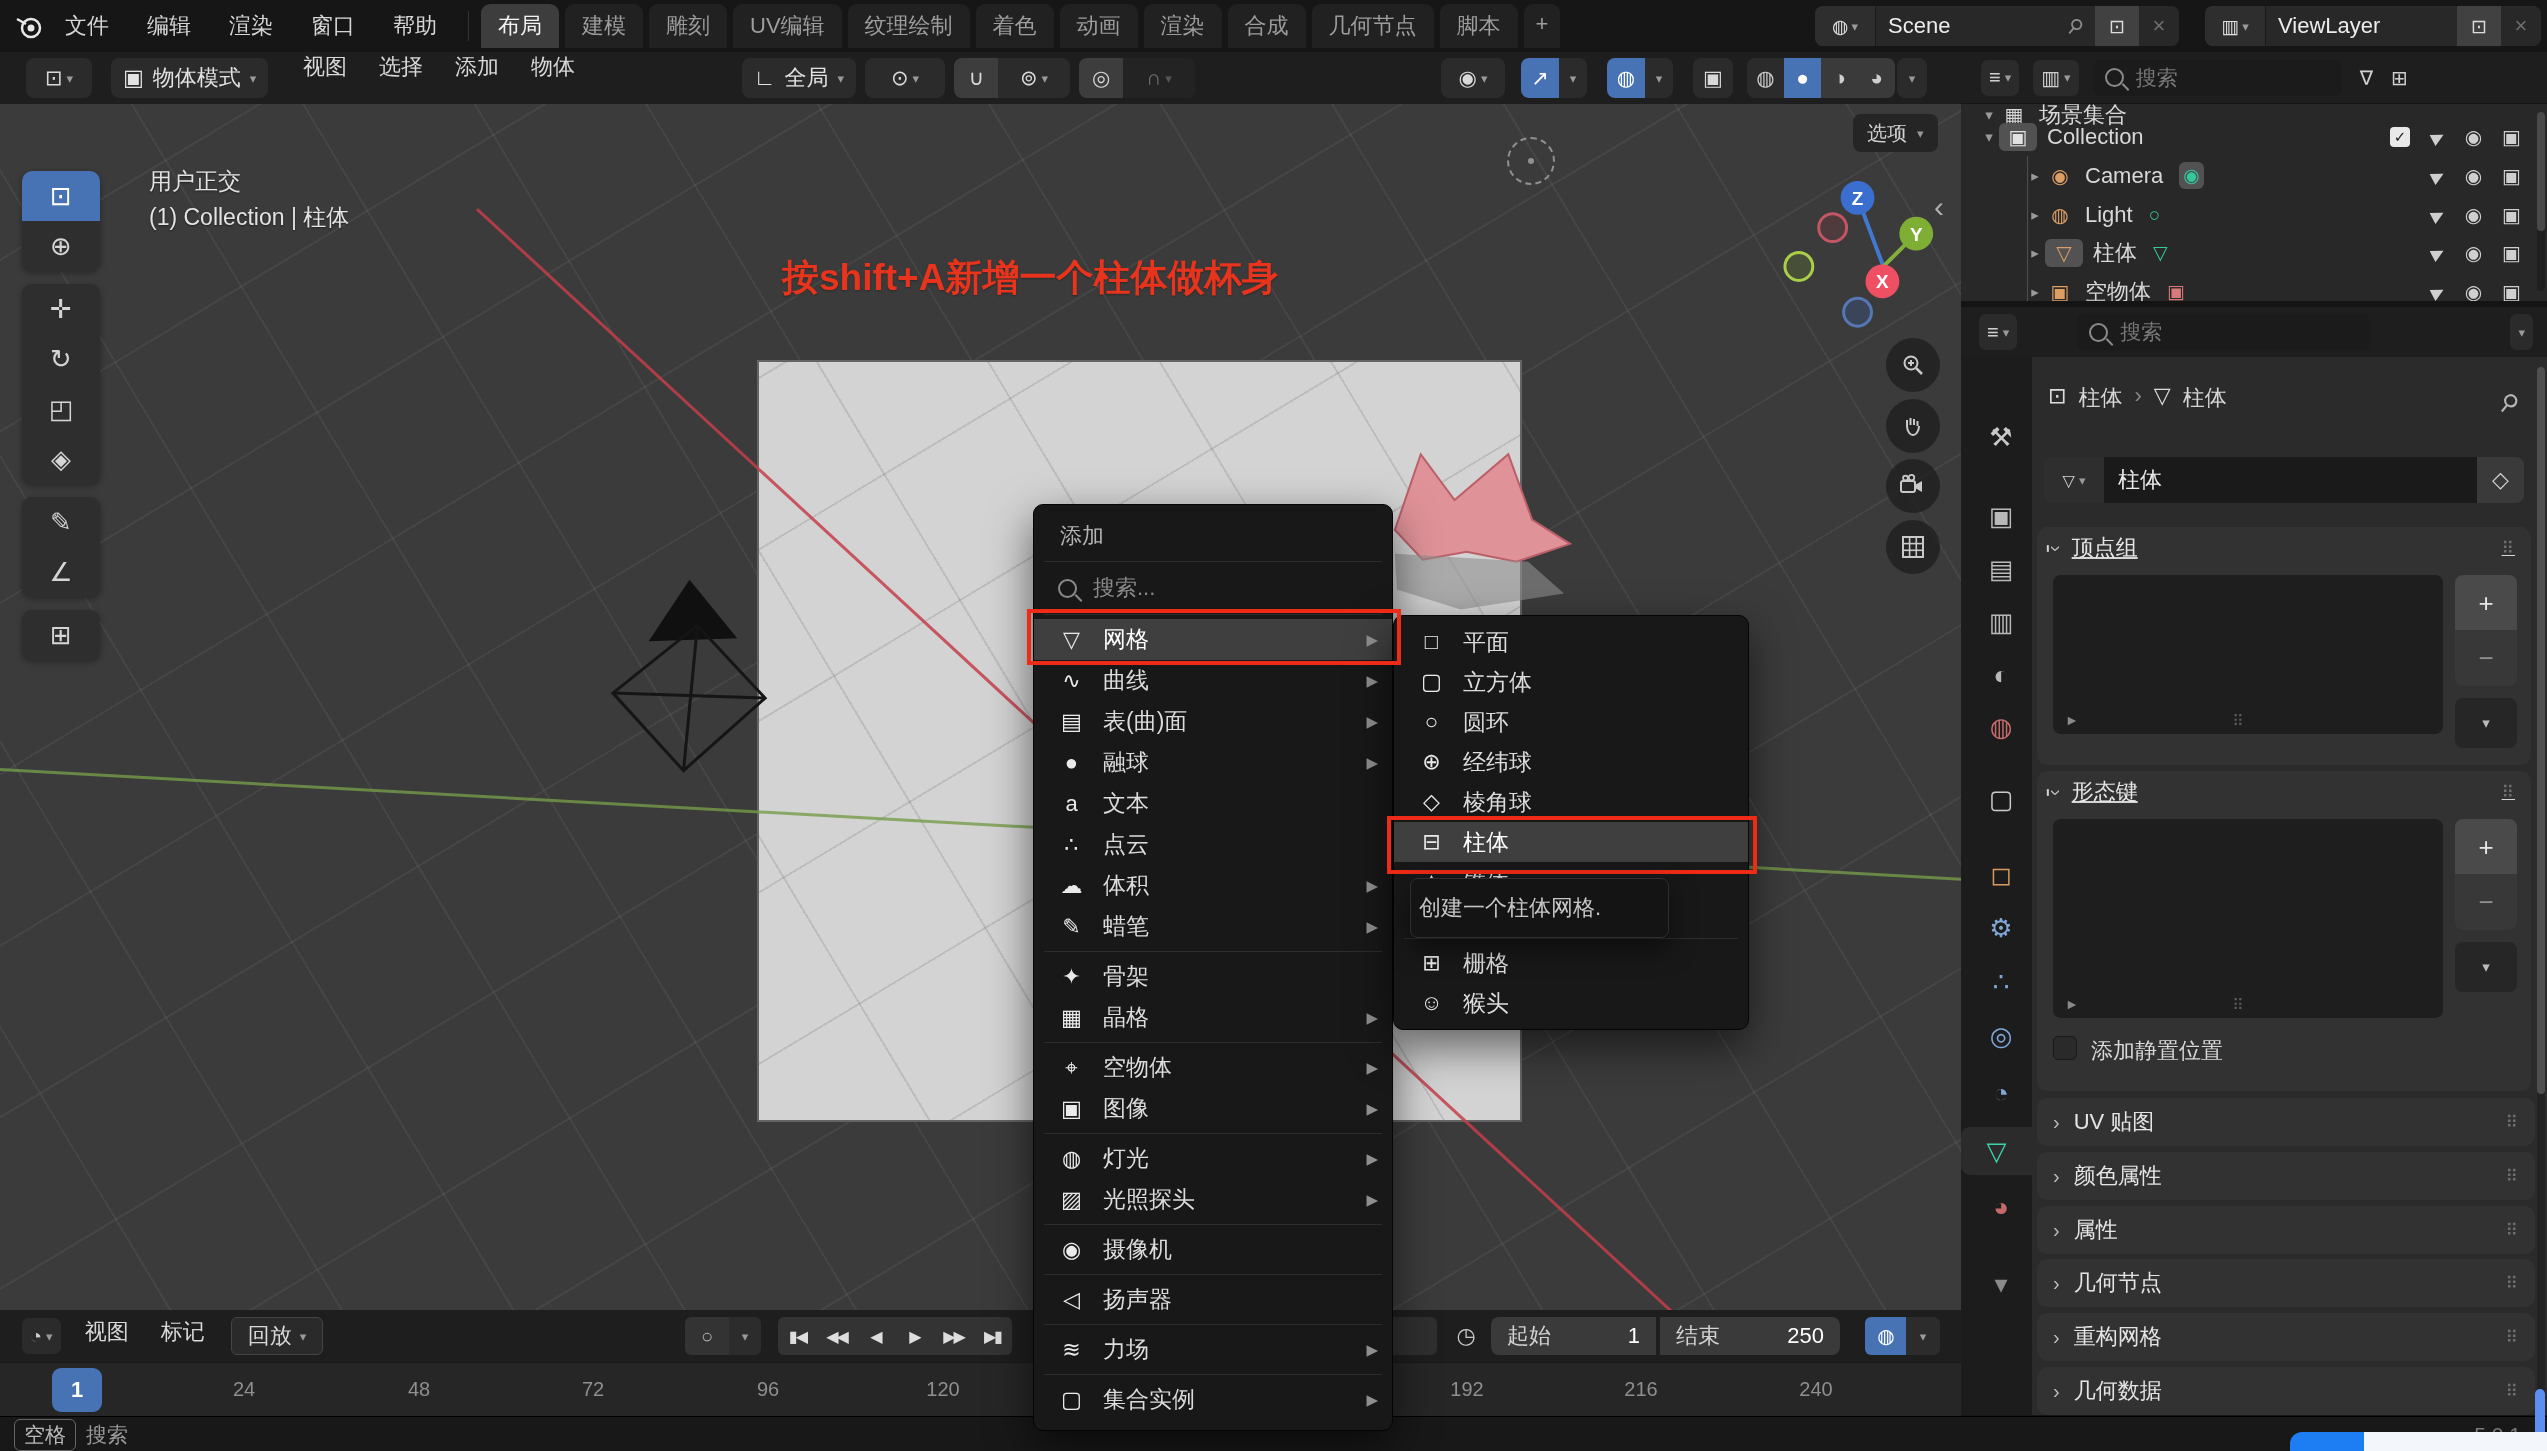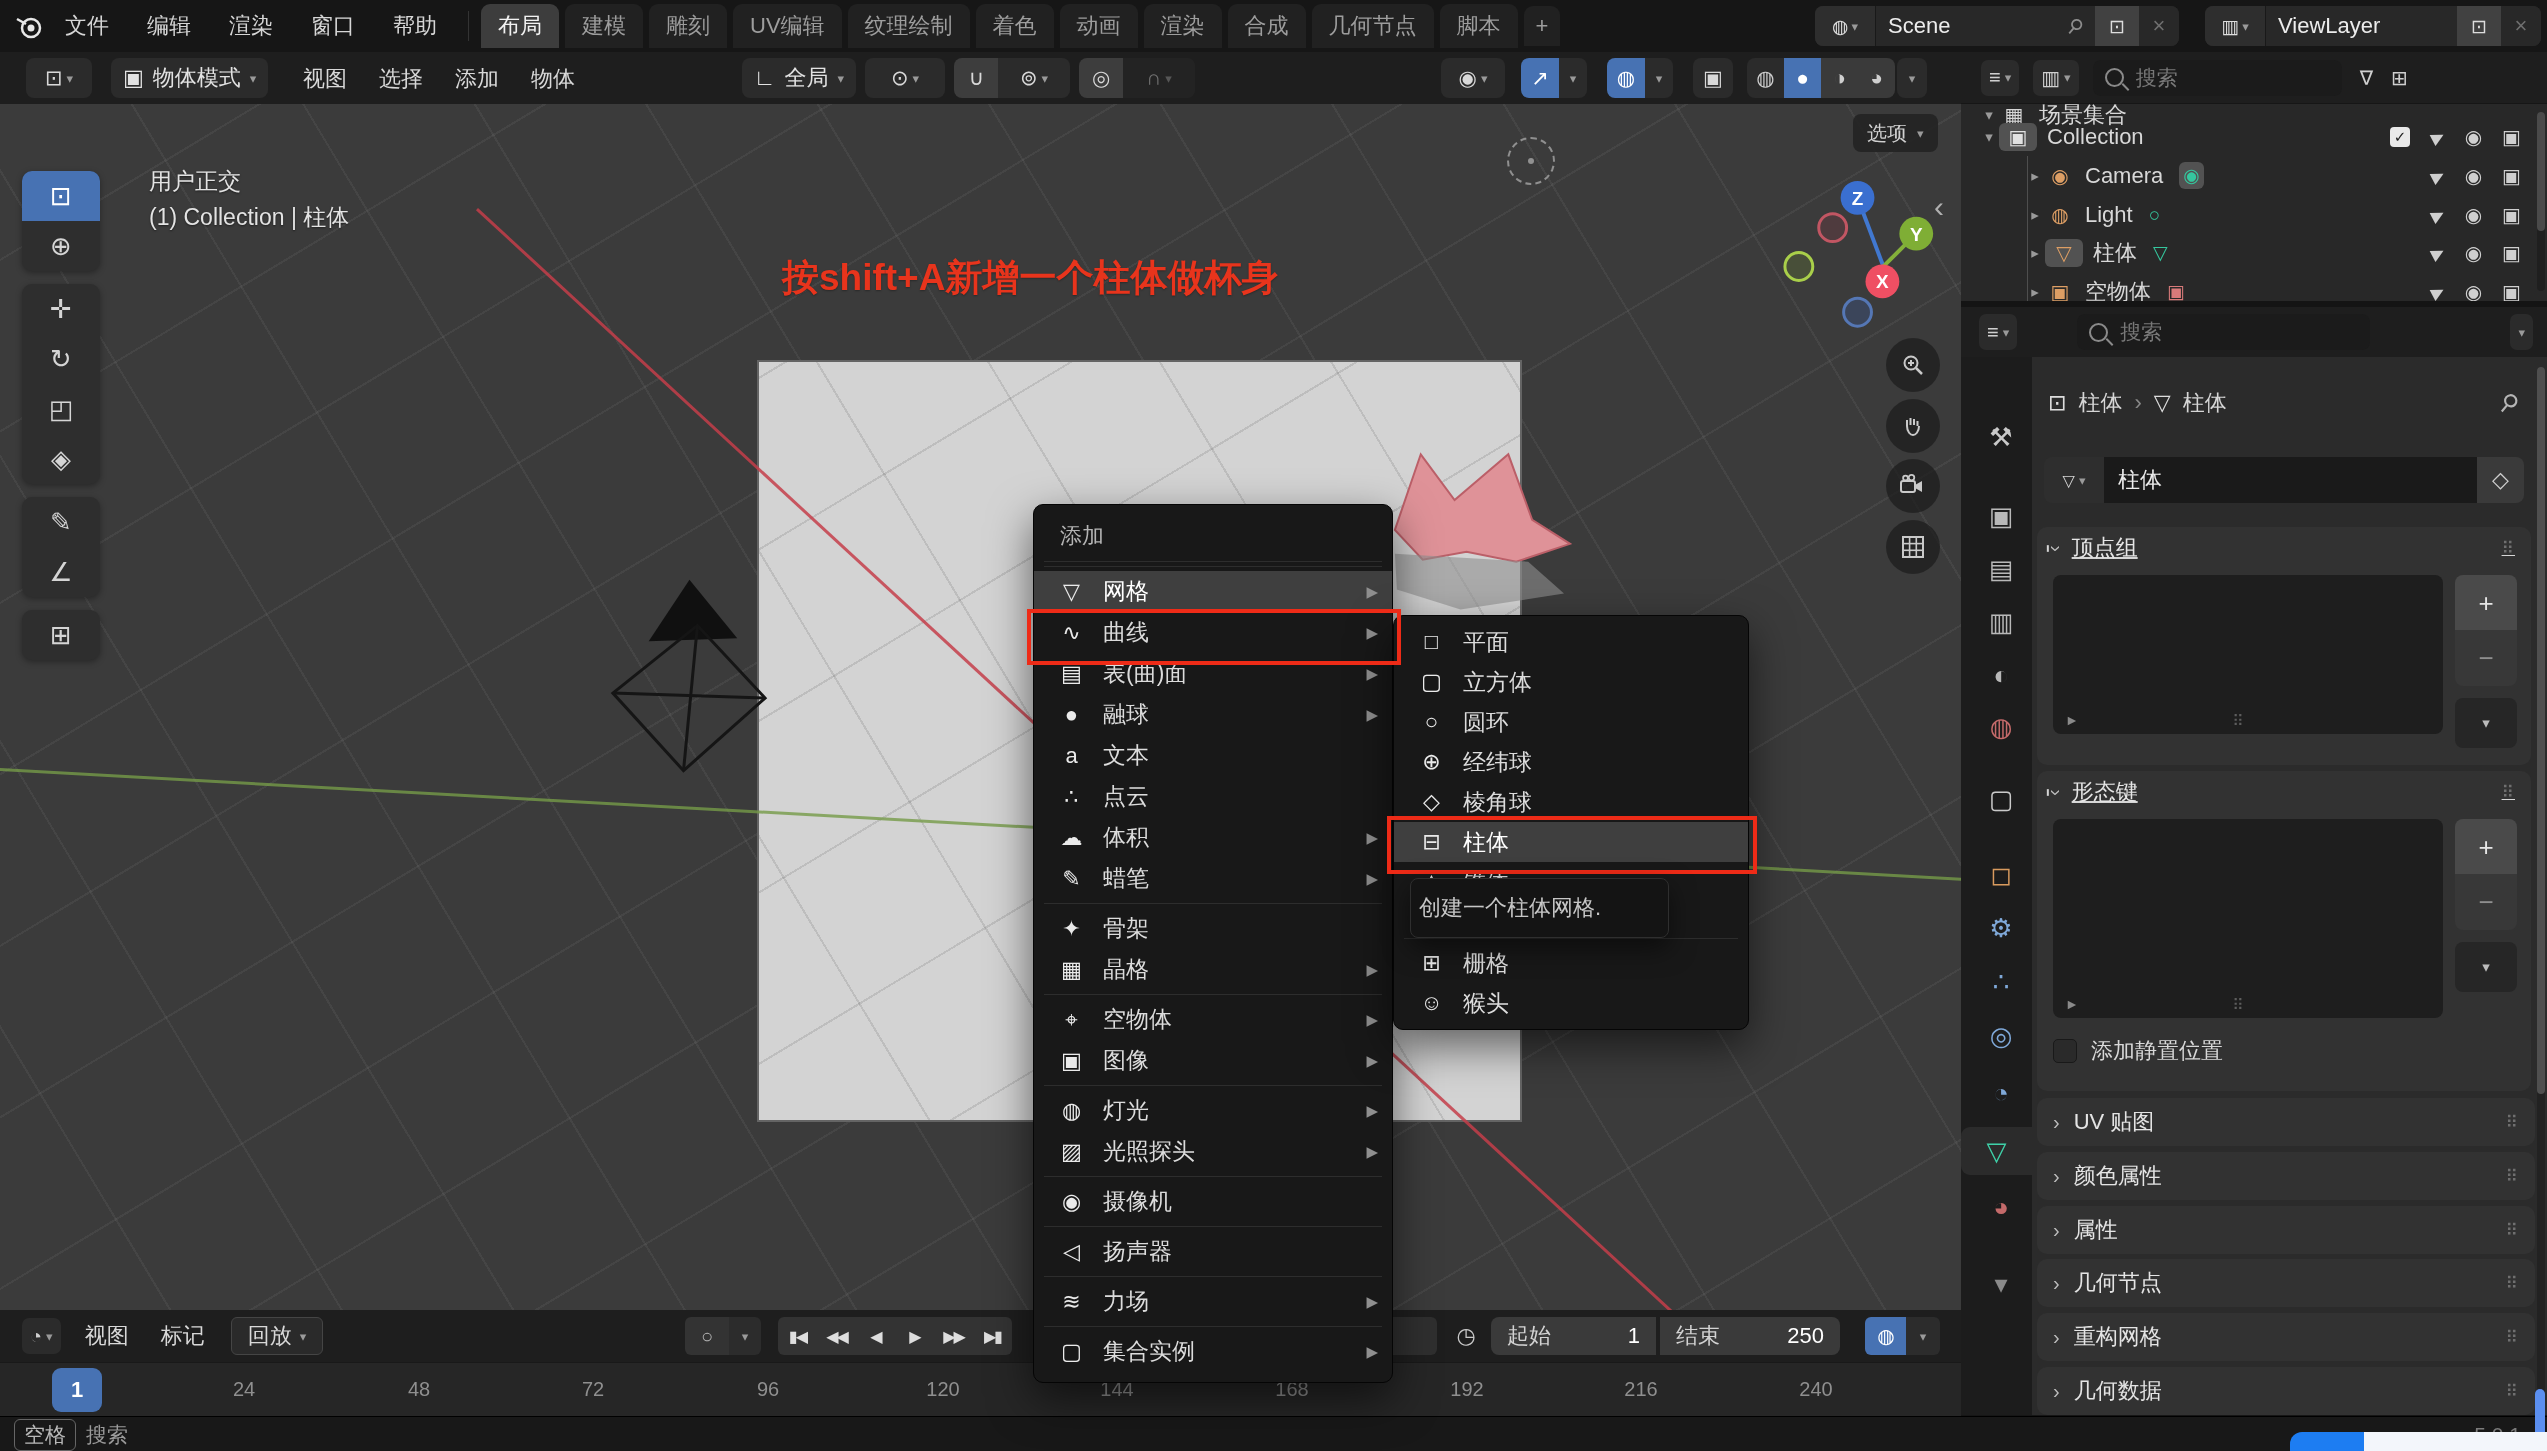--- a/index.html
+++ b/index.html
@@ -1,19 +1,19 @@
 <!DOCTYPE html>
 <html><head>
 <meta charset="utf-8">
 <style>
   html,body{margin:0;padding:0;background:#000;}
   #root{position:relative;width:2547px;height:1452px;background:#161616;overflow:hidden;
         font-family:"Liberation Sans","DejaVu Sans",sans-serif;color:#d6d6d6;-webkit-font-smoothing:antialiased;}
   .abs{position:absolute;}
-  .flex{display:flex;align-items:center;}
+  .flex{display:flex;}
   .cen{display:flex;align-items:center;justify-content:center;}
 
   
   .topbar{position:absolute;left:0;top:0;width:2547px;height:52px;background:#161616;display:flex;align-items:center;}
   .menu-item{padding:0 19px;font-size:22px;color:#d6d6d6;cursor:default;}
   .tb-div{width:1px;height:30px;background:#333;margin:0 12px;}
   .ws-tab{margin-right:6px;padding:7px 17px;font-size:22px;color:#9d9d9d;background:#212121;border-radius:9px 9px 0 0;white-space:nowrap;}
   .ws-tab.active{background:#3d3d3d;color:#f2f2f2;}
   .id-group{display:flex;align-items:stretch;height:40px;background:#282828;border-radius:8px;overflow:hidden;}
   .id-icon{width:60px;display:flex;align-items:center;justify-content:center;gap:3px;background:#2e2e2e;font-size:19px;color:#ddd;border-right:1px solid #191919;}
@@ -619,20 +619,24 @@
     <div class="sys-overlay">
       <div class="sys-blue"></div>
       <div class="sys-white"></div>
     </div>
   </div>
   <div class="abs" style="left:2535px;top:1389px;width:10px;height:60px;background:#5b8ff0;border-radius:6px;z-index:40"></div>
 
   <div class="popup" style="left:1033px;top:504px;width:358px">
     <div class="pop-title">添加</div>
     <div class="pop-sep"></div>
+    <div class="pop-search">
+      <span class="mag"></span>
+      <span>搜索...</span>
+    </div>
     <div class="pop-sep"></div>
     <div id="add-menu-items">
         <div class="mi hl">
           <span class="g">▽</span>
           <span>网格</span>
           <span class="arrow">▶</span>
         </div>
         <div class="mi">
           <span class="g">∿</span>
           <span>曲线</span>

